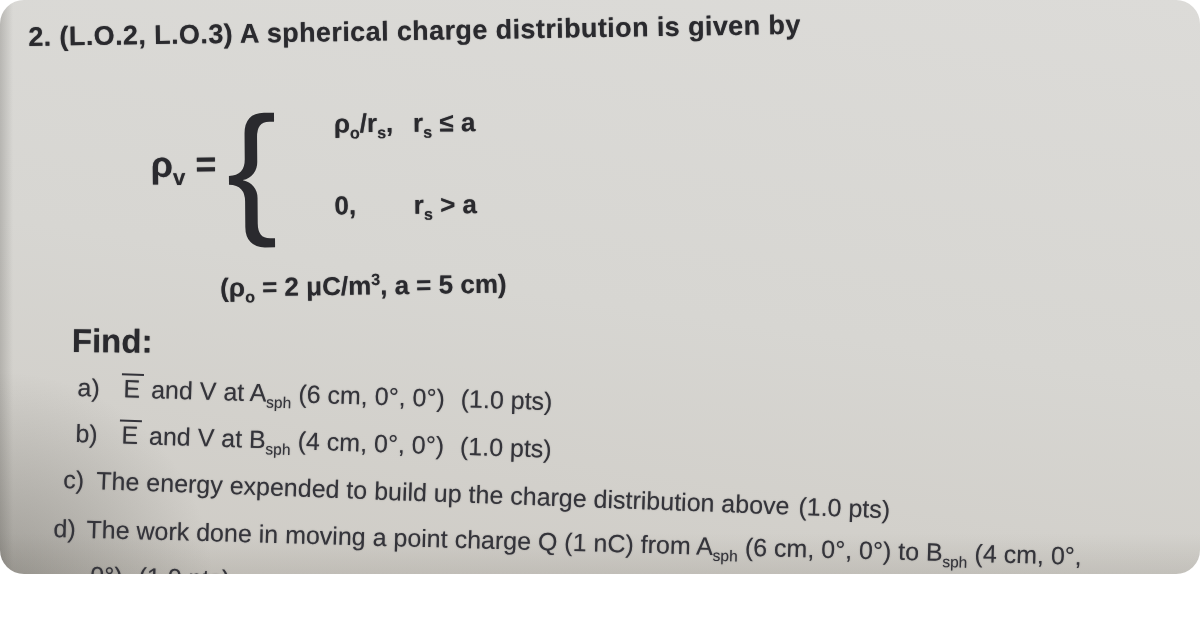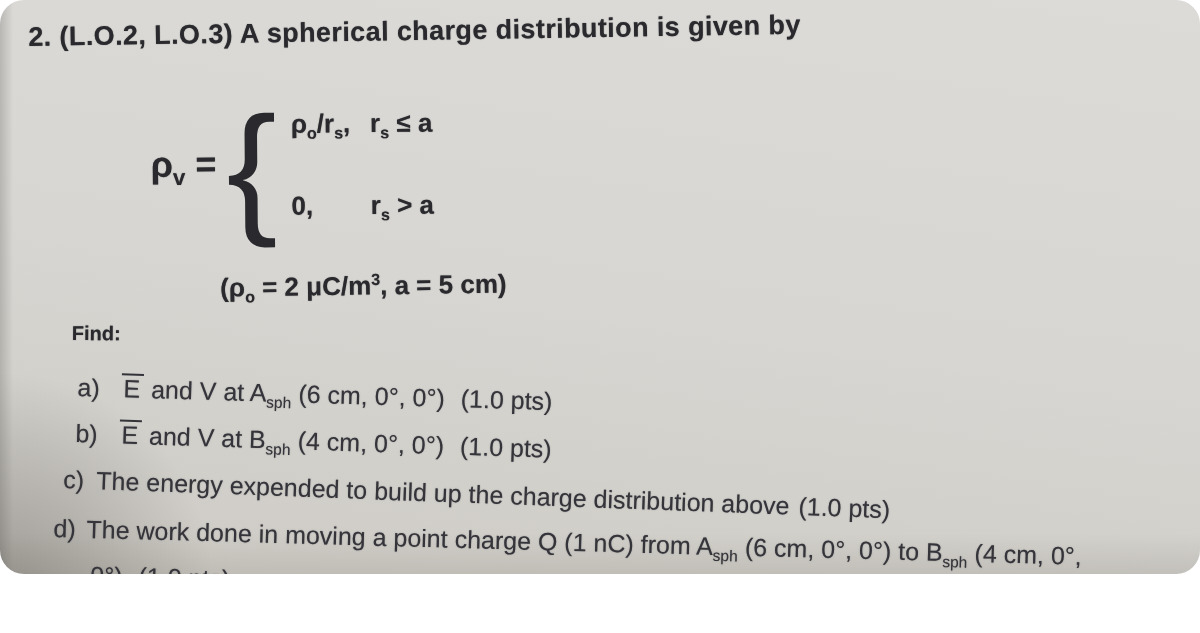--- a/index.html
+++ b/index.html
@@ -19,27 +19,27 @@
   .boldtxt { font-weight:bold; text-shadow:0 0 1.1px rgba(42,42,46,0.65); }
   .itemtxt { font-weight:normal; color:#34343a; text-shadow:0 0 1.2px rgba(52,52,58,0.55); }
 
   .title-line { left:28px; top:22px; font-size:27px; letter-spacing:0.4px; transform:rotate(-0.9deg); }
 
   .formula { left:150px; top:92px; display:flex; align-items:center; transform:rotate(-0.5deg); }
   .lhs { font-size:36px; font-weight:bold; margin-right:10px; }
   .brace { font-size:152px; line-height:1; font-weight:400; margin-right:14px; transform:scaleY(0.95); }
   .cases { display:flex; flex-direction:column; gap:48px; font-size:26px; font-weight:bold; }
   .case-row { text-shadow:0 0 1.1px rgba(42,42,46,0.65); }
-  .case-val { display:inline-block; min-width:72px; }
+  .case-val { display:inline-block; min-width:72px;margin-left:43px; }
 
   sub { font-size:0.62em; }
   sup { font-size:0.62em; }
 
   .params { left:220px; top:272px; font-size:26px; transform:rotate(-0.8deg); }
-  .find { left:72px; top:322px; font-size:20px; transform:rotate(0.5deg); }
+  .find { left:72px; top:322px; font-size:33px; transform:rotate(0.5deg); }
 
   .item { font-size:25px; line-height:30px; }
   .item-a { left:78px; top:372px; transform:rotate(1.7deg); }
   .item-b { left:76px; top:418px; transform:rotate(1.9deg); }
   .item-c { left:64px; top:464px; transform:rotate(2.1deg); }
   .item-d { left:54px; top:510px; transform:rotate(1.55deg); line-height:37px; }
 
   .m-wide  { display:inline-block; width:44px; }
   .m-narrow{ display:inline-block; width:33px; }
   .ebar { display:inline-block; border-top:2.2px solid #33333a; line-height:1; padding:1px 3px 0 2px; margin-right:1px; }

